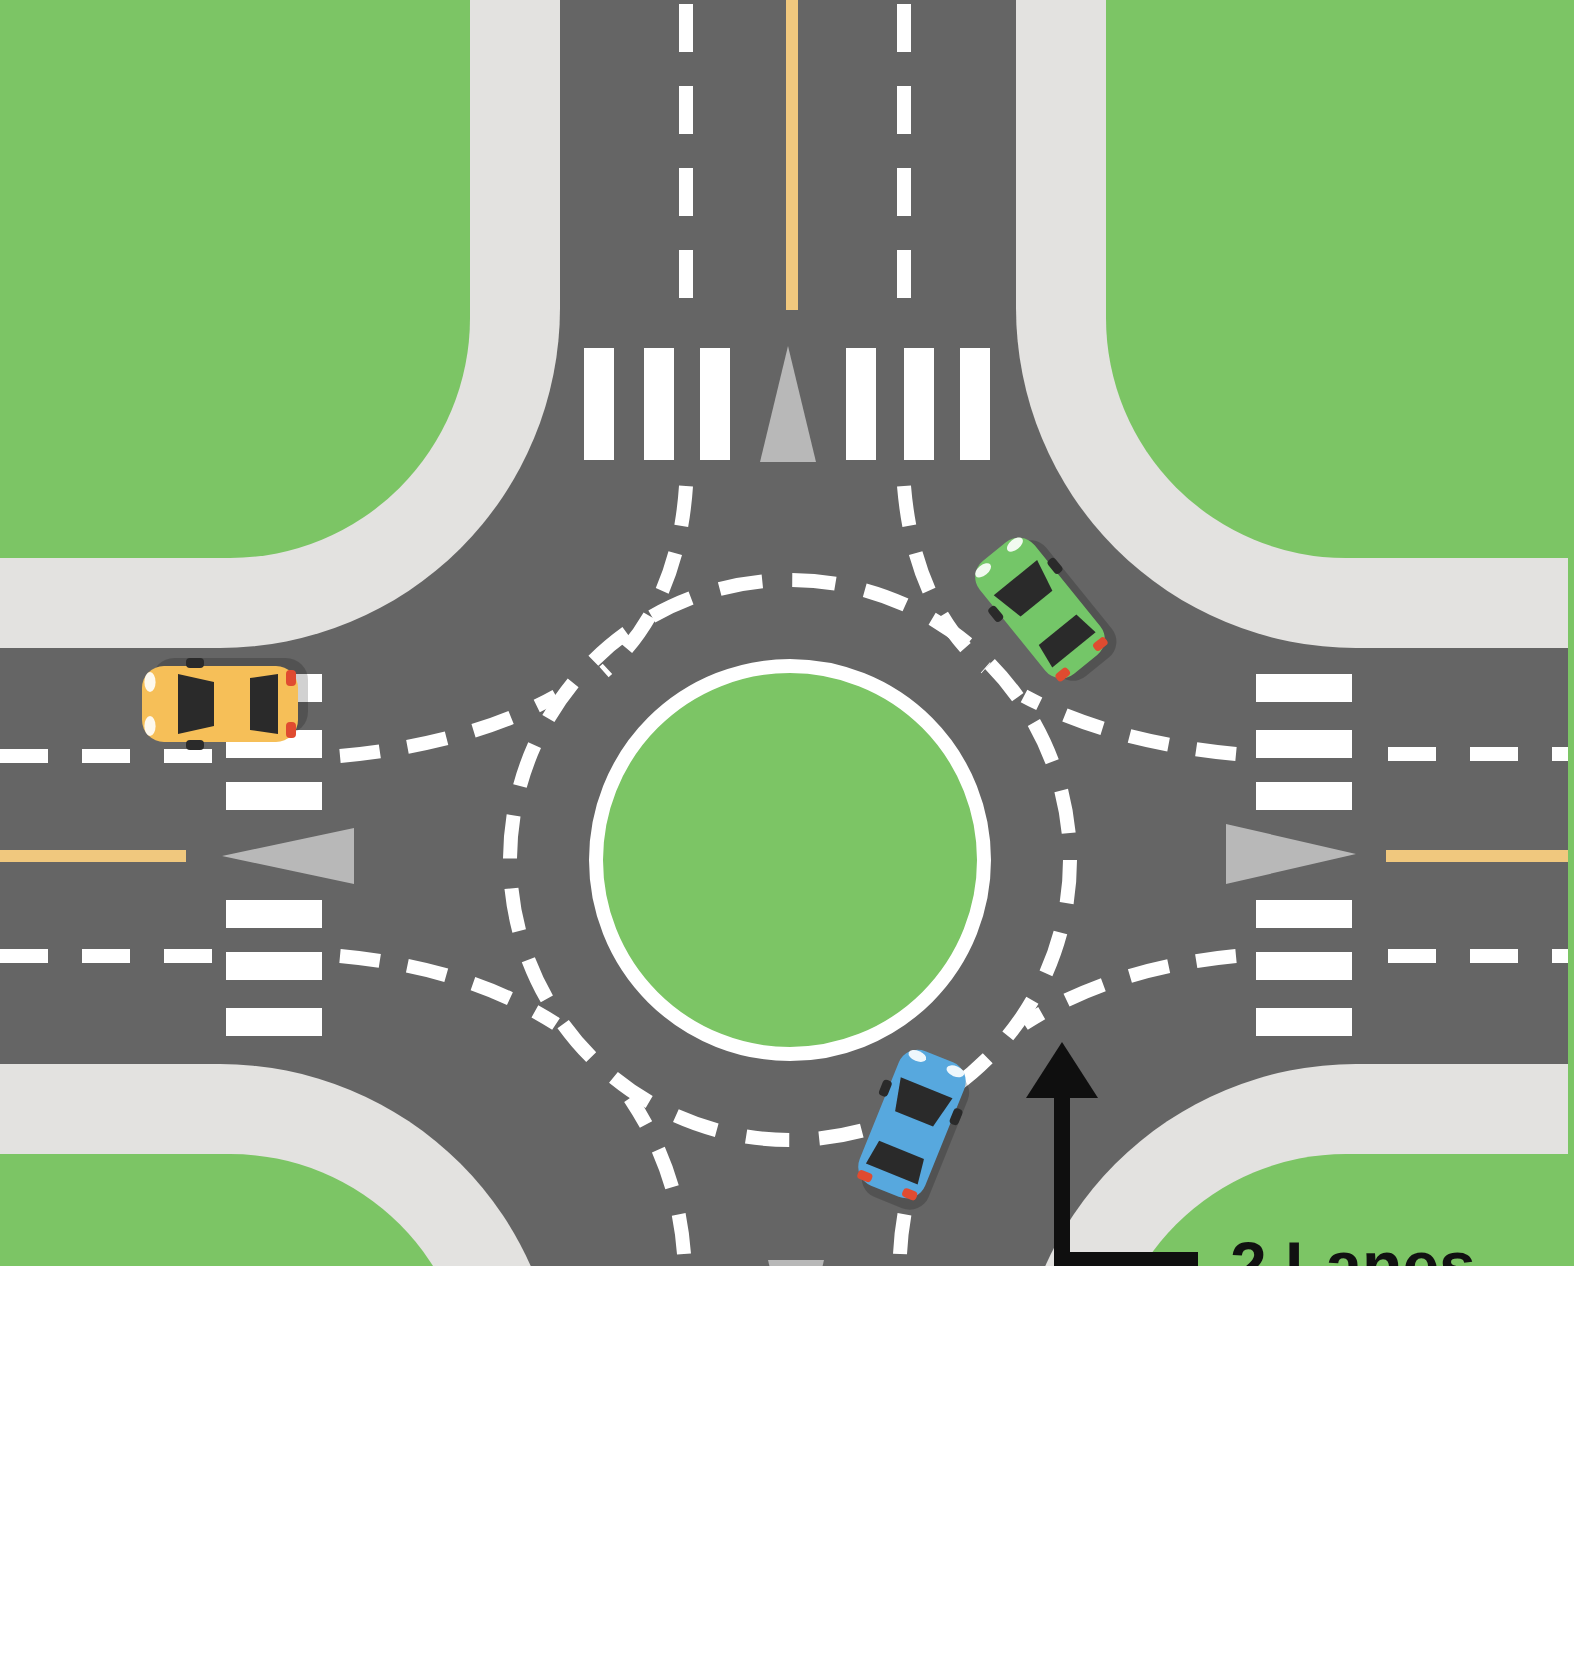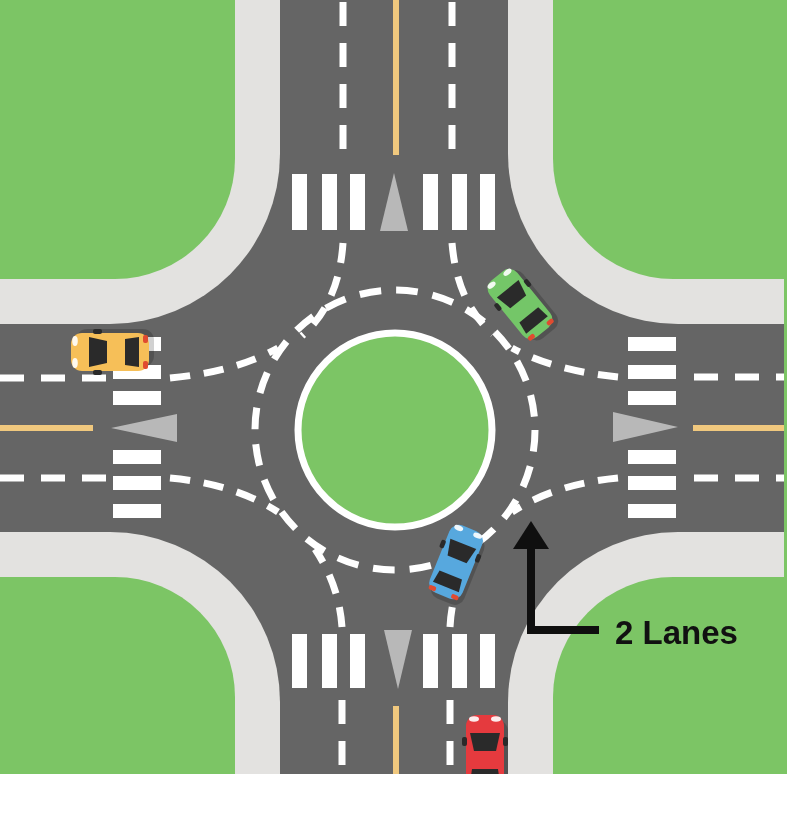--- a/index.html
+++ b/index.html
@@ -2,21 +2,21 @@
 <html style="--road: #656565; --sidewalk: #E3E2E0; --grass: #7CC565; --marking: #FFFFFF; --center_line: #F0C87E; --yield_triangle: #B8B8B8; --arrow: #0F0F0F; --car_yellow: #F6BF58; --car_green: #74C668; --car_blue: #57A8DE; --car_red: #E53A3E; --car_window: #2A2A2A; --taillight_red: #E04B30; --taillight_yellow: #F2C94C; --headlight: #FFFFFF;"><head>
 <meta charset="utf-8">
 <style>
   :root{
     --road:#656565; --sidewalk:#E3E2E0; --grass:#7CC565; --marking:#FFFFFF;
     --center_line:#F0C87E; --yield_triangle:#B8B8B8; --arrow:#0F0F0F;
     --car_yellow:#F6BF58; --car_green:#74C668; --car_blue:#57A8DE; --car_red:#E53A3E;
     --car_window:#2A2A2A; --taillight_red:#E04B30; --taillight_yellow:#F2C94C; --headlight:#FFFFFF;
   }
   html,body{margin:0;padding:0;background:#ffffff;}
-  .stage{width:787px;height:774px;position:relative;overflow:hidden;background:#fff;
+  .stage{width:787px;height:633px;position:relative;overflow:hidden;background:#fff;
          font-family:"Liberation Sans", sans-serif;}
   svg{display:block;}
   .road-base{fill:var(--road);}
   .sidewalk{fill:var(--sidewalk);}
   .grass{fill:var(--grass);}
   .grass-edge{fill:var(--grass);}
   .island{fill:var(--grass);stroke:var(--marking);stroke-width:7;}
   .ring-dash{fill:none;stroke:var(--marking);stroke-width:7;stroke-dasharray:21.7 15;}
   .lane-dash{fill:none;stroke:var(--marking);stroke-width:7;stroke-dasharray:24 17;}
   .connector{fill:none;stroke:var(--marking);stroke-width:7;stroke-dasharray:20 14;}

